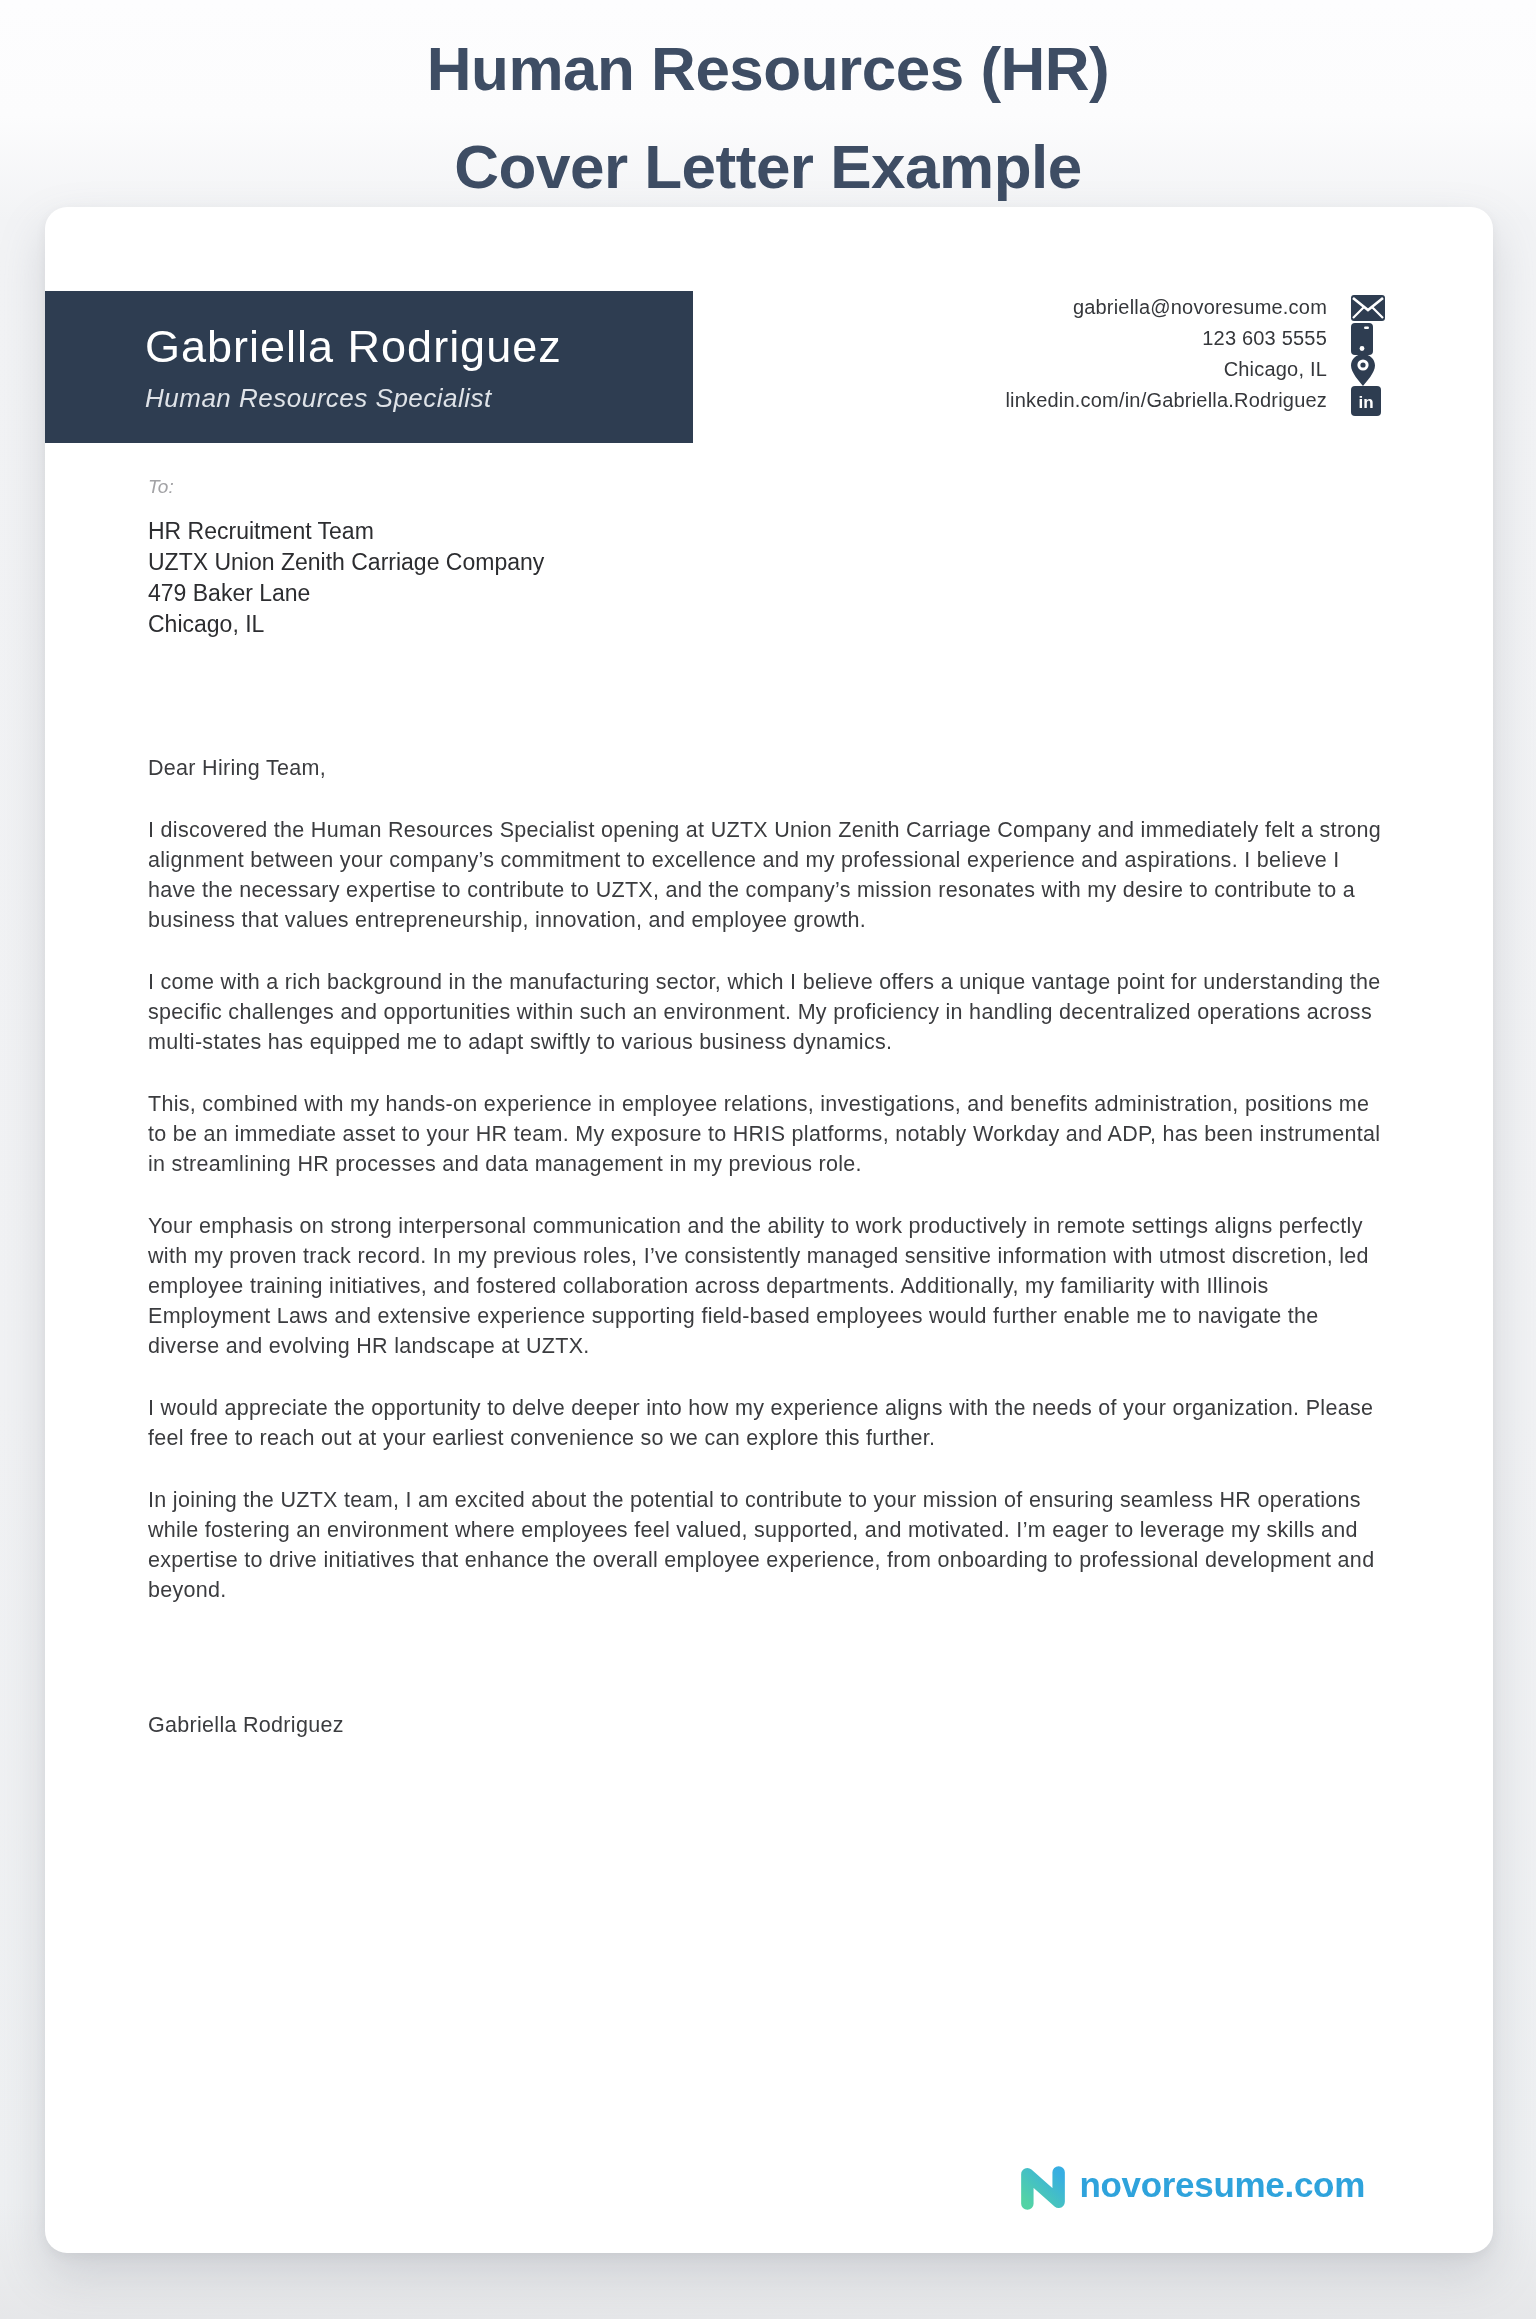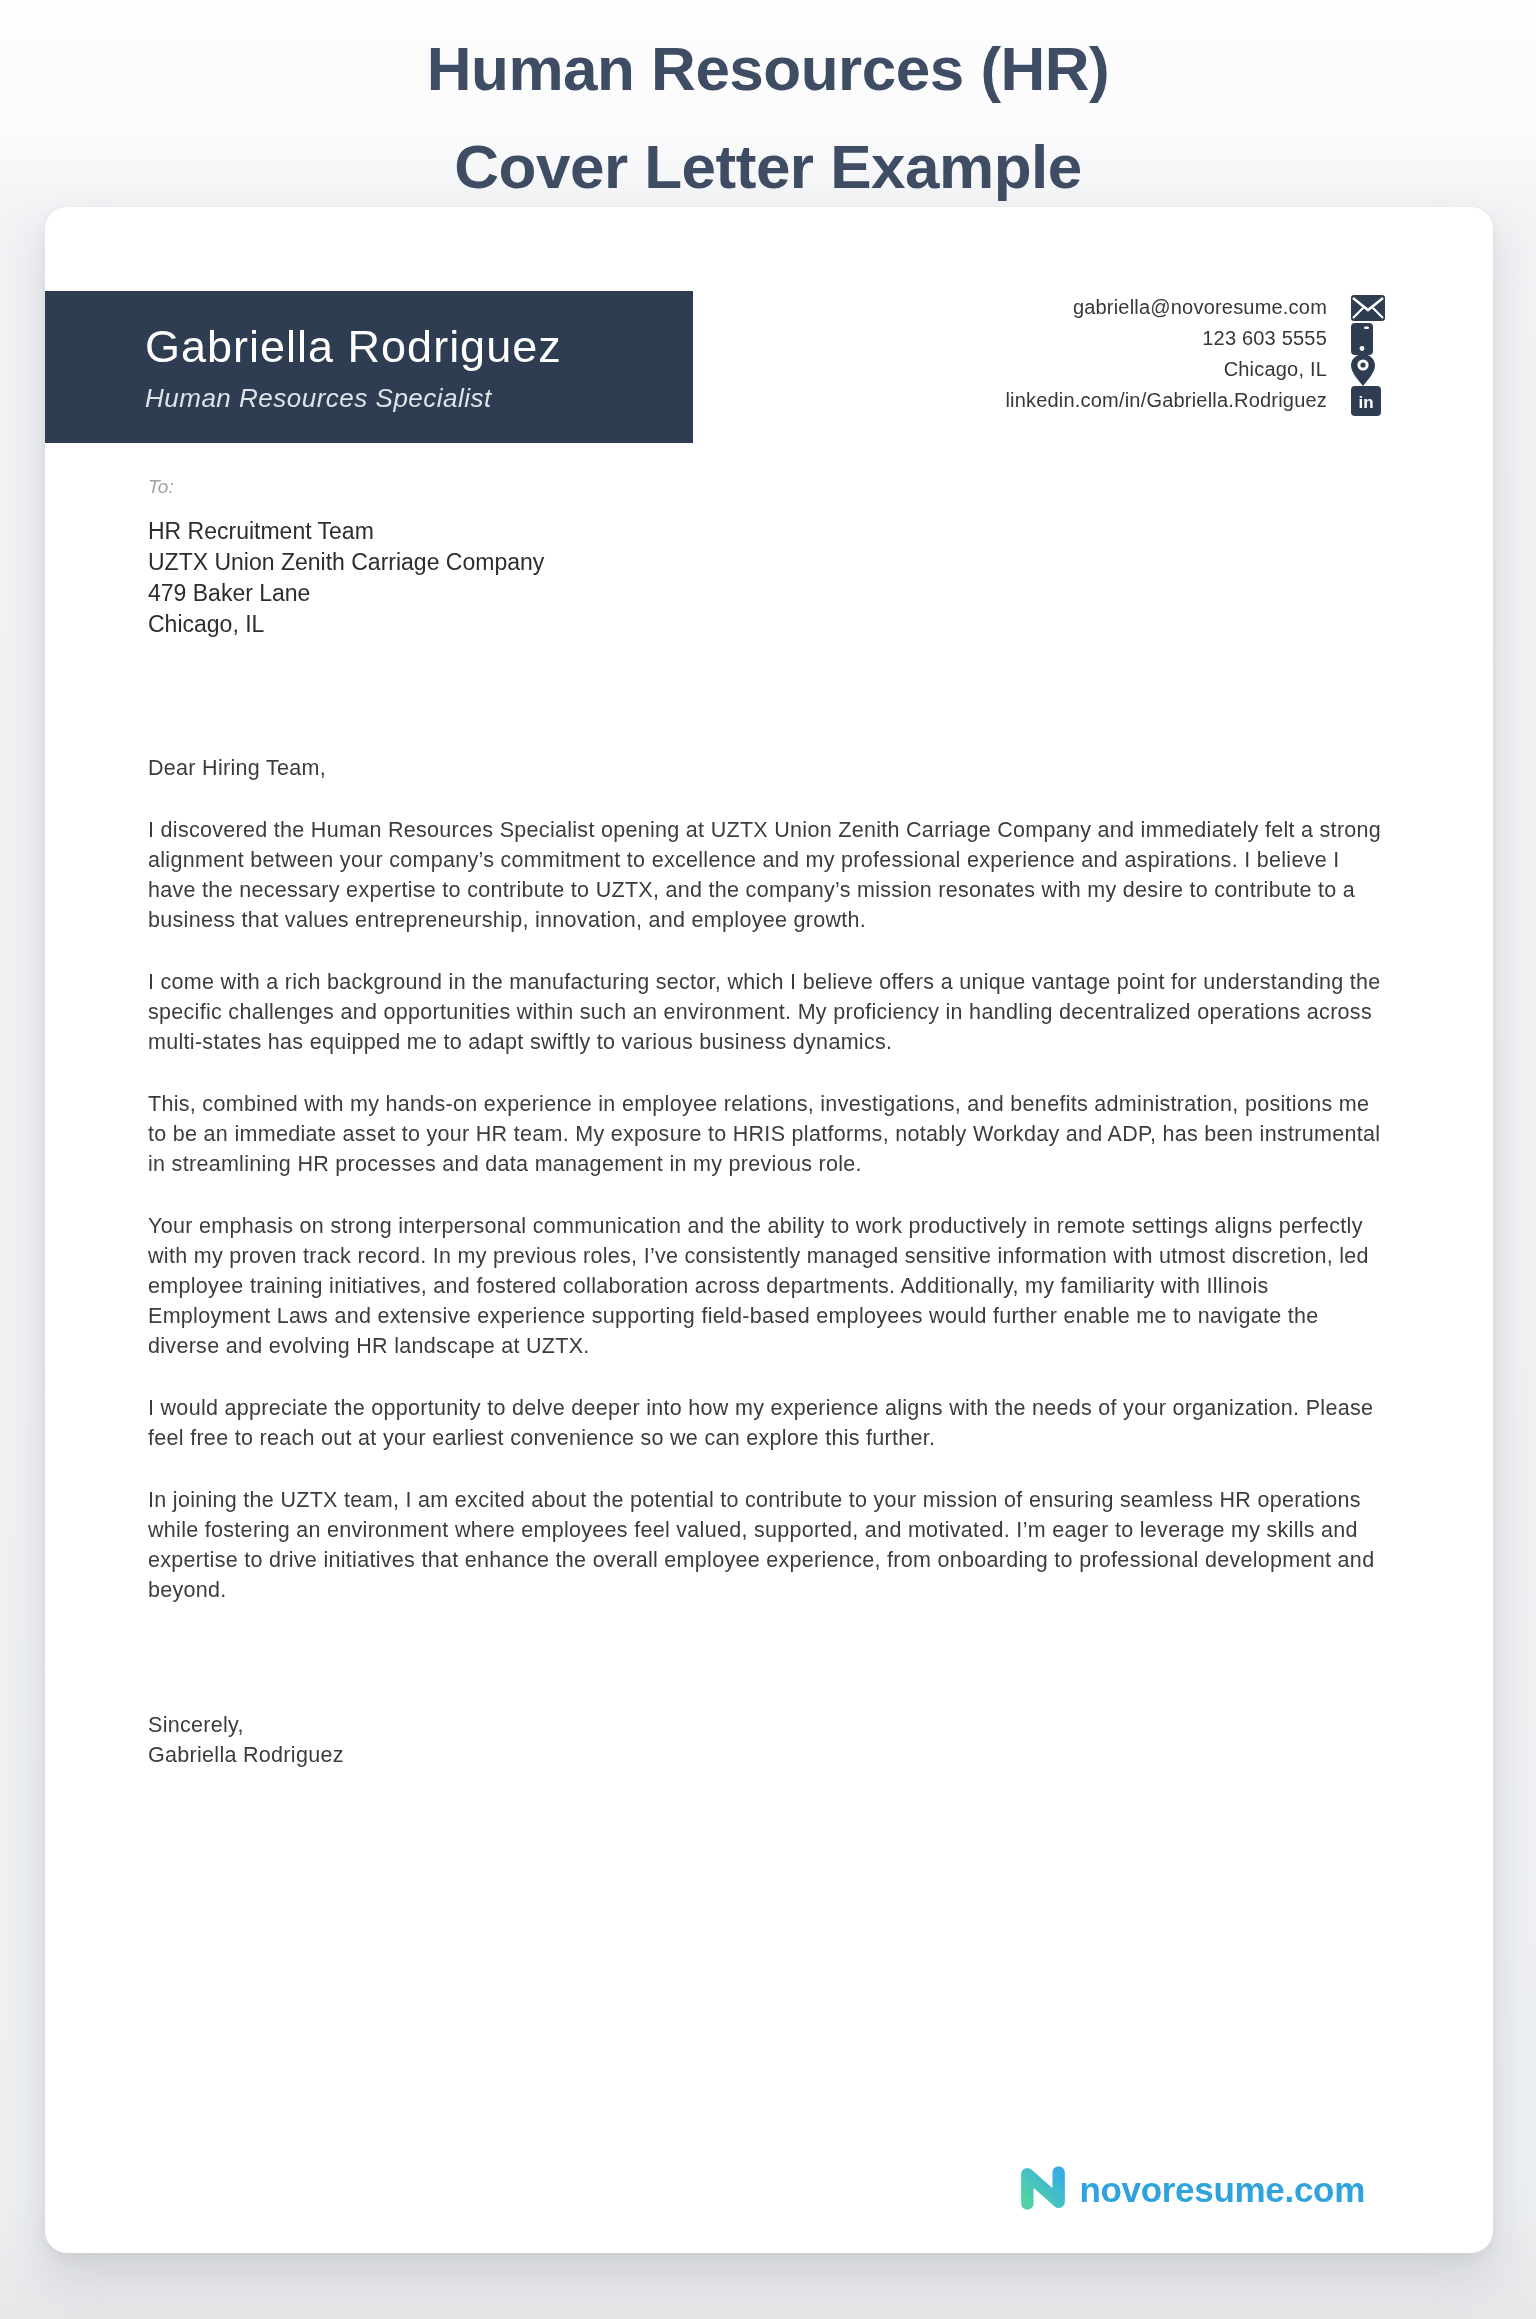--- a/index.html
+++ b/index.html
@@ -38,21 +38,21 @@
   .to-label { font-size:19px; font-style:italic; color:#a3a3a6; }
   .recipient-lines { margin-top:18px; font-size:23px; line-height:31px; color:#2c2d30; }
   .letter-body {
     position:absolute; left:103px; top:546px; width:1245px;
     font-size:21.5px; line-height:30px; color:#3b3c3f; letter-spacing:0.3px;
   }
   .letter-body p { margin-bottom:32px; }
   .signature { margin-top:105px; }
   .brand {
     position:absolute; right:128px; bottom:38px;
-    display:flex; align-items:center; gap:13px; cursor:pointer;
+    display:flex; align-items:flex-start; gap:13px; cursor:pointer;
   }
   .brand-text { font-size:35px; font-weight:700; color:#2fa3dc; letter-spacing:-0.3px; }
 </style>
 </head>
 <body>
 
 <div class="page-title">
   <div>Human Resources (HR)</div>
   <div>Cover Letter Example</div>
 </div>
@@ -118,21 +118,20 @@
 
   <div class="letter-body">
     <p>Dear Hiring Team,</p>
     <p>I discovered the Human Resources Specialist opening at UZTX Union Zenith Carriage Company and immediately felt a strong alignment between your company’s commitment to excellence and my professional experience and aspirations. I believe I have the necessary expertise to contribute to UZTX, and the company’s mission resonates with my desire to contribute to a business that values entrepreneurship, innovation, and employee growth.</p>
     <p>I come with a rich background in the manufacturing sector, which I believe offers a unique vantage point for understanding the specific challenges and opportunities within such an environment. My proficiency in handling decentralized operations across multi-states has equipped me to adapt swiftly to various business dynamics.</p>
     <p>This, combined with my hands-on experience in employee relations, investigations, and benefits administration, positions me to be an immediate asset to your HR team. My exposure to HRIS platforms, notably Workday and ADP, has been instrumental in streamlining HR processes and data management in my previous role.</p>
     <p>Your emphasis on strong interpersonal communication and the ability to work productively in remote settings aligns perfectly with my proven track record. In my previous roles, I’ve consistently managed sensitive information with utmost discretion, led employee training initiatives, and fostered collaboration across departments. Additionally, my familiarity with Illinois Employment Laws and extensive experience supporting field-based employees would further enable me to navigate the diverse and evolving HR landscape at UZTX.</p>
     <p>I would appreciate the opportunity to delve deeper into how my experience aligns with the needs of your organization. Please feel free to reach out at your earliest convenience so we can explore this further.</p>
     <p>In joining the UZTX team, I am excited about the potential to contribute to your mission of ensuring seamless HR operations while fostering an environment where employees feel valued, supported, and motivated. I’m eager to leverage my skills and expertise to drive initiatives that enhance the overall employee experience, from onboarding to professional development and beyond.</p>
     <div class="signature">
-      <div>Sincerely,</div>
       <div>Gabriella Rodriguez</div>
     </div>
   </div>
 
   <div class="brand">
     <span>
       <svg width="46" height="46" viewBox="0 0 100 100">
         <defs>
           <linearGradient id="ng" x1="0%" y1="100%" x2="100%" y2="0%">
             <stop offset="0%" stop-color="#53d3a5"></stop>

